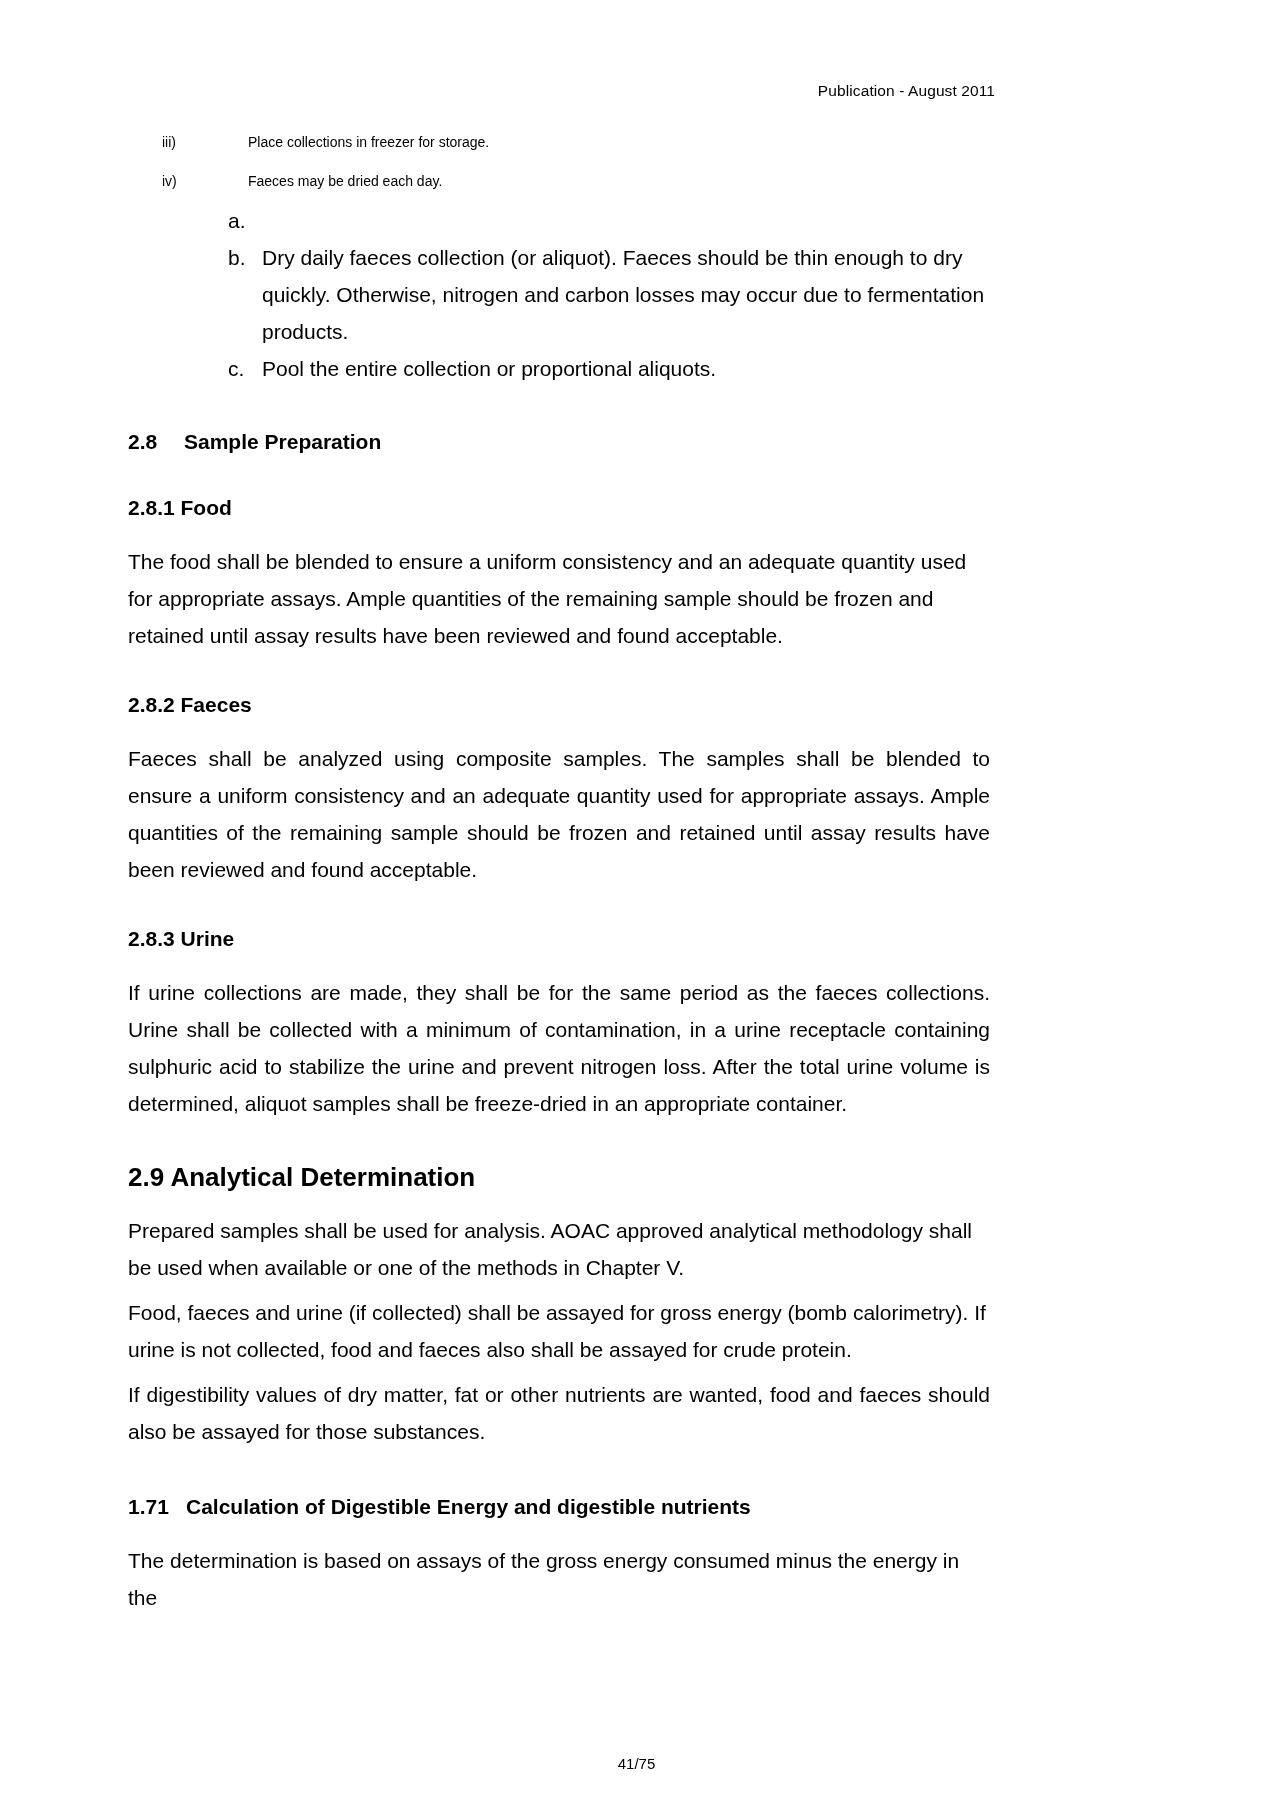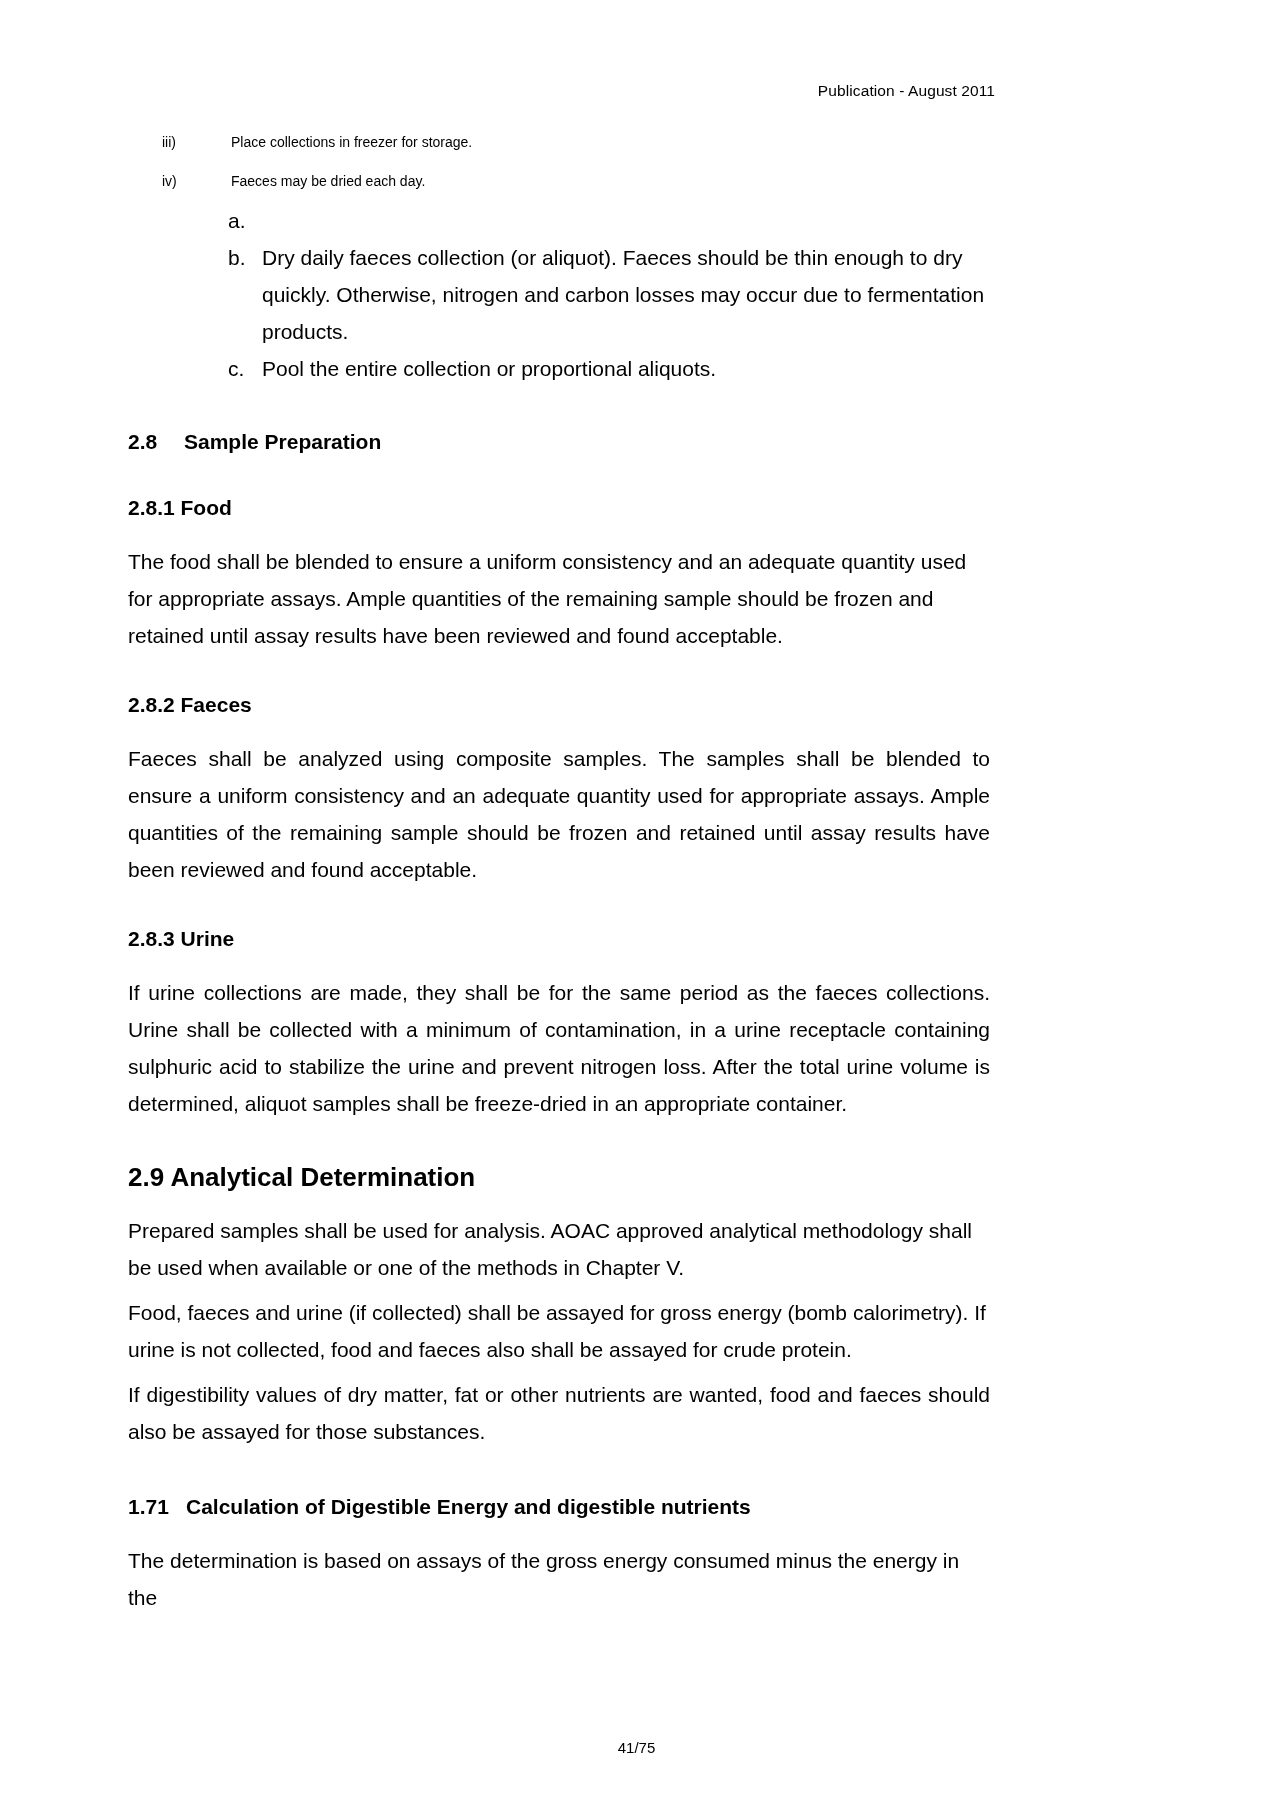--- a/index.html
+++ b/index.html
@@ -53,20 +53,21 @@
     margin-bottom: 2px;
   }
   .roman-marker {
     flex: 0 0 auto;
     width: 103px;
     padding-left: 34px;
     box-sizing: border-box;
   }
   .roman-text {
     flex: 1 1 auto;
+    margin-left: 17px;
   }
   
   .letter-list {
     margin: 0;
     padding: 0;
     list-style: none;
   }
   .letter-item {
     display: flex;
     align-items: flex-start;
@@ -133,21 +134,21 @@
   .para.run-on {
     margin-top: 8px;
   }
   
   .page-footer {
     position: absolute;
     left: 0;
     bottom: 0;
     width: 1273px;
     text-align: center;
-    padding-bottom: 44px;
+    padding-bottom: 28px;
     font-size: 15px;
     color: #000;
   }
 </style>
 </head>
 <body>
 
 <div class="page">
 
   <div class="running-header">Publication - August 2011</div>

